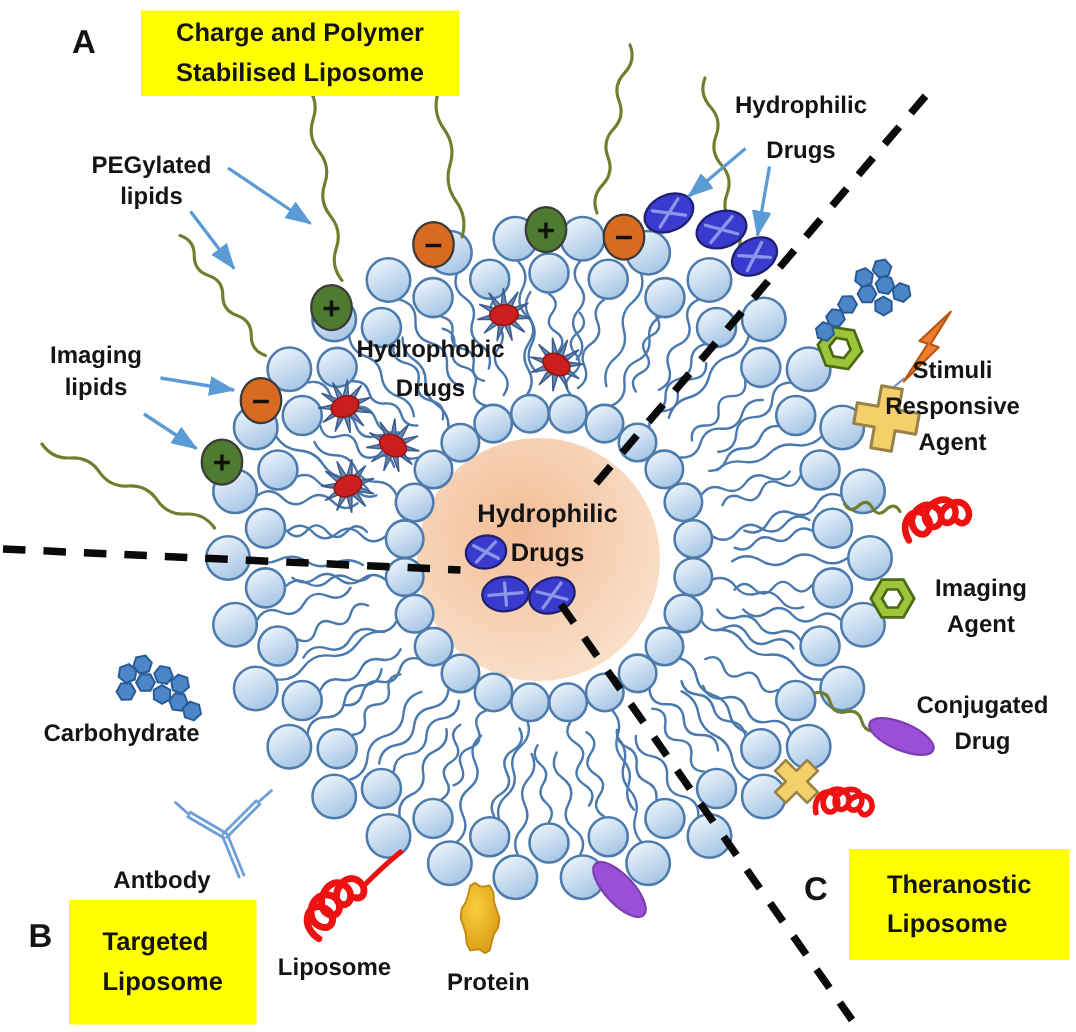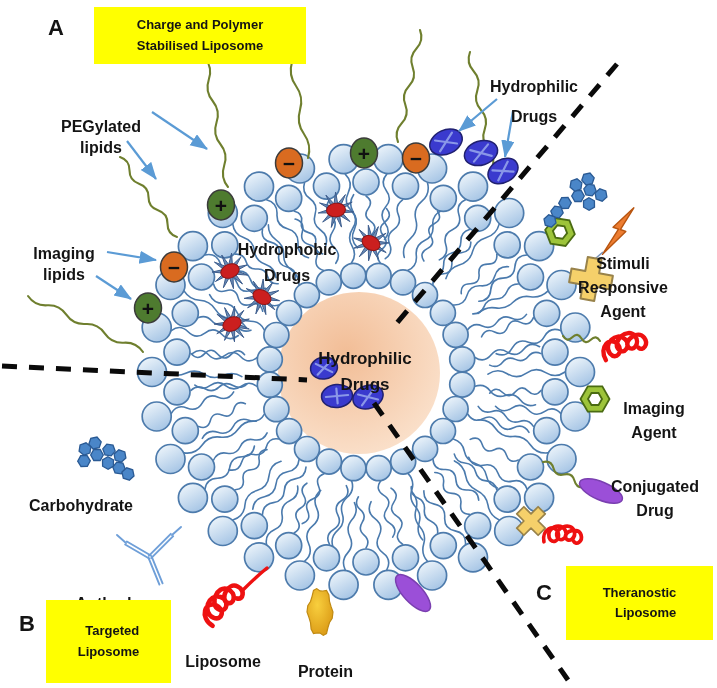--- a/index.html
+++ b/index.html
@@ -1,31 +1,31 @@
 <!DOCTYPE html>
 <html style="--highlight-yellow: #ffff00; --label-text: #141414; --arrow-blue: #5b9bd5; --dashed-line: #0a0a0a; --lipid-head-light: #f5fafd; --lipid-head-dark: #a9c7e6; --lipid-outline: #4d7bac; --lipid-tail: #4a7aad; --peg-chain: #6f7f2e; --core-center: #f2bd96; --core-edge: #fce8d6; --charged-negative: #d96b20; --charged-positive: #4e7b2f; --charge-symbol: #111111; --hydrophilic-drug: #3a3ace; --hydrophilic-drug-cross: #8a97e8; --hydrophobic-star: #5b7fae; --hydrophobic-core-red: #cb1f1f; --peptide-red: #ee1111; --protein-gold-light: #f8cf3e; --protein-gold-dark: #d79310; --small-molecule-purple: #9b4fd8; --imaging-hex-green: #9dc43a; --lightning-orange: #ed7d31; --cross-yellow: #f5d06a; --carbohydrate-blue: #4a86c8; --antibody-blue: #6f9fd8;"><head>
 <meta charset="utf-8">
 <style>
   html,body{margin:0;padding:0;background:#fff;}
   .stage{position:relative;width:717px;height:688px;background:#ffffff;overflow:hidden;
          font-family:"Liberation Sans",sans-serif;}
   .stage svg{position:absolute;left:0;top:0;}
   .lbl{position:absolute;font-weight:bold;color:#141414;font-size:16px;line-height:1.3;
-       text-align:center;white-space:pre-line;margin-top:16px;}
+       text-align:center;white-space:pre-line;}
   .letter{position:absolute;font-weight:bold;color:#141414;font-size:22px;}
   .ybox{position:absolute;background:var(--highlight-yellow,#ffff00);font-weight:bold;
-        font-size:13px;color:#141414;text-align:right;white-space:pre-line;line-height:1.55;
+        font-size:17px;color:#141414;text-align:left;white-space:pre-line;line-height:1.55;
         display:flex;align-items:center;justify-content:center;}
   
   #lbl-peg{left:36px;top:101px;width:130px;}
   #lbl-charged{left:8px;top:228px;width:112px;}
   #lbl-hydrophobic{left:222px;top:221px;width:130px;line-height:1.6;}
   #lbl-hydrophilic-top{left:468px;top:56px;width:132px;line-height:1.85;}
   #lbl-hydrophilic-core{left:303px;top:330px;width:124px;font-size:17px;line-height:1.5;}
-  #lbl-stimuli{left:562px;top:236px;width:122px;line-height:1.5;}
+  #lbl-stimuli{left:574px;top:236px;width:122px;line-height:1.5;}
   #lbl-imaging{left:598px;top:381px;width:112px;line-height:1.5;}
   #lbl-conjugated{left:594px;top:459px;width:122px;line-height:1.5;}
   #lbl-carbohydrate{left:14px;top:480px;width:134px;}
   #lbl-antibody{left:62px;top:578px;width:92px;}
   #lbl-peptide{left:183px;top:636px;width:80px;}
   #lbl-protein{left:288px;top:646px;width:75px;}
   #lbl-small{left:398px;top:615px;width:102px;line-height:1.7;}
   #letter-a{left:48px;top:15px;}
   #letter-b{left:19px;top:611px;}
   #letter-c{left:536px;top:580px;}

